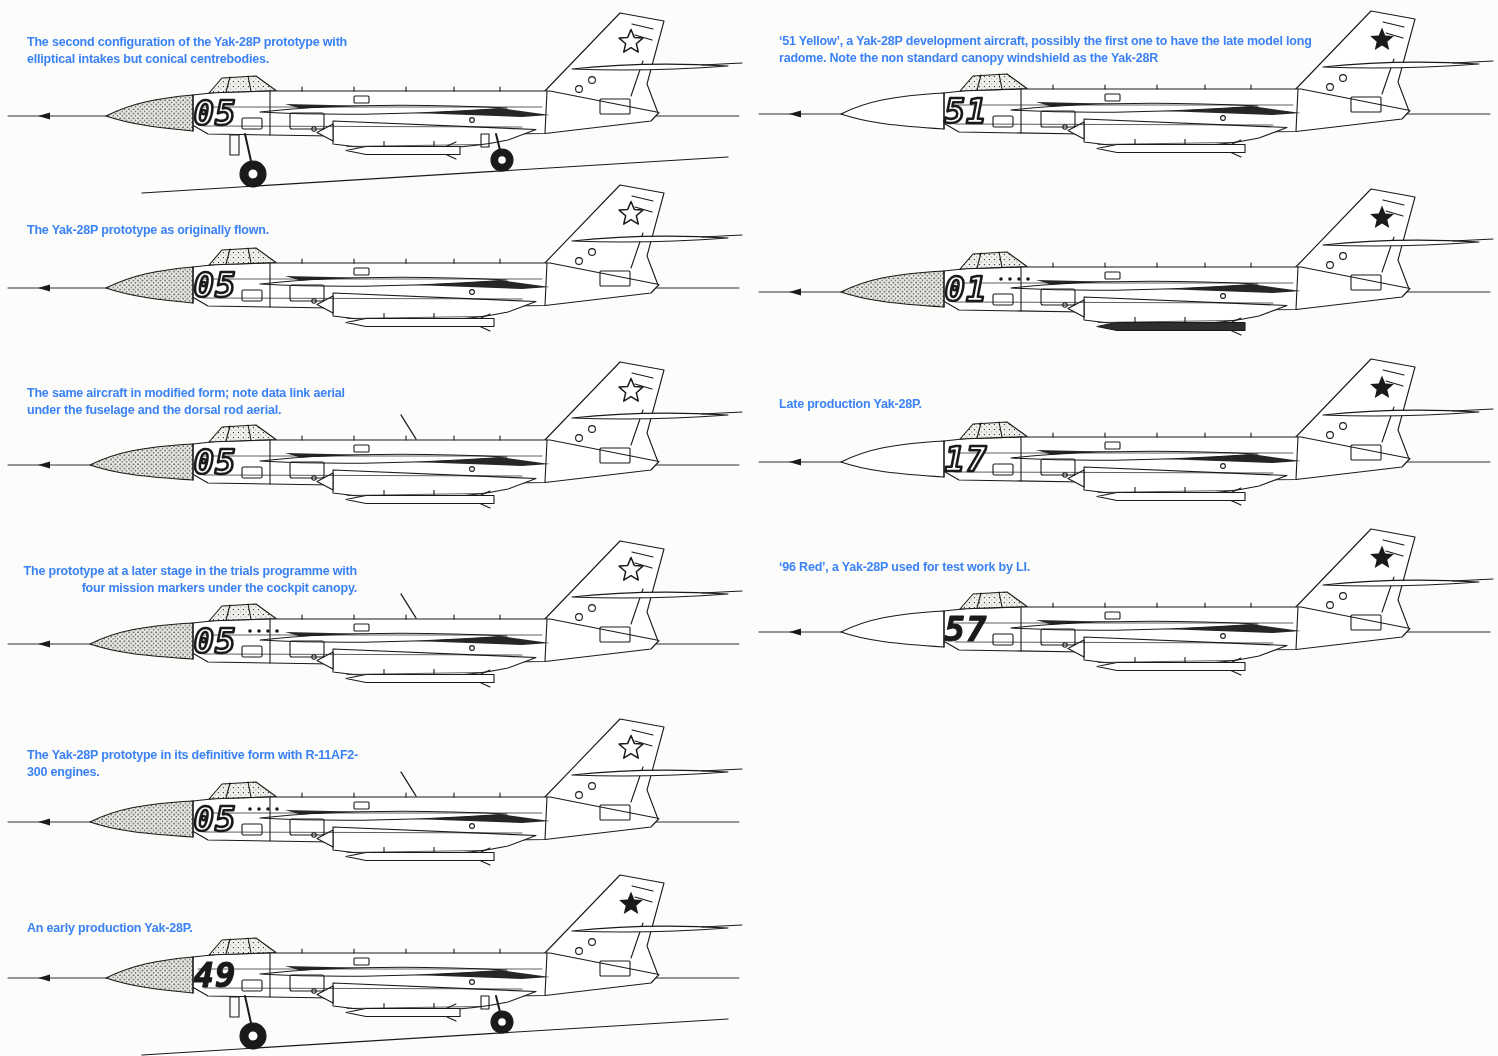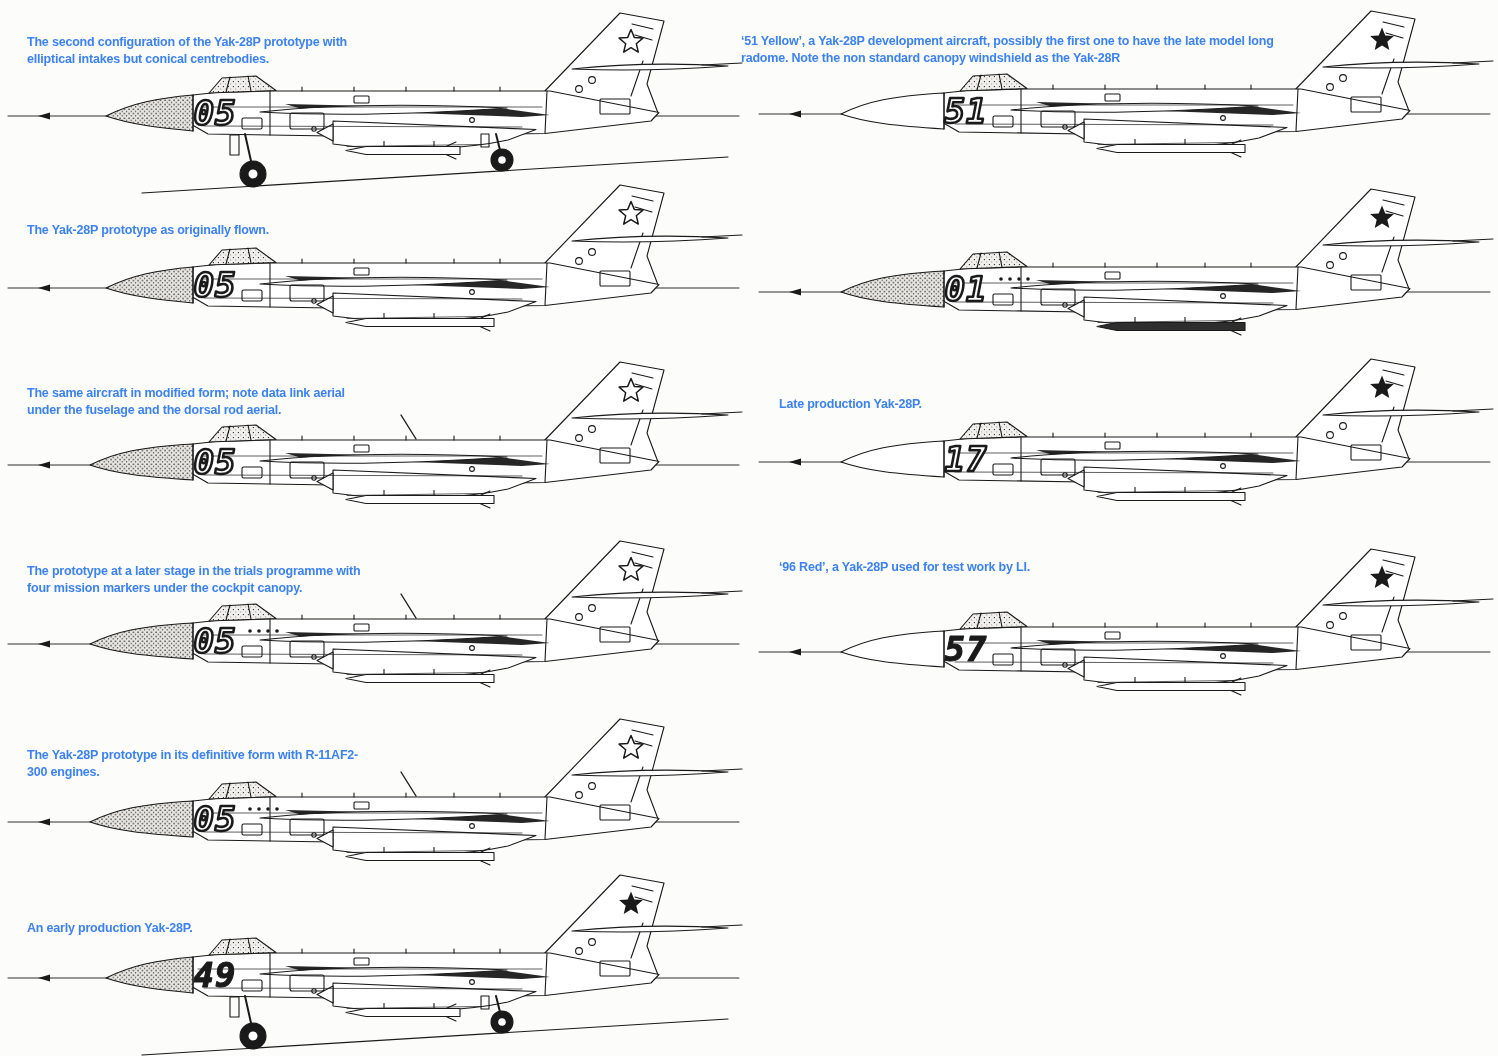--- a/index.html
+++ b/index.html
@@ -624,21 +624,21 @@
             <circle cx="312" cy="127" r="2.2"></circle>
             <line x1="300" y1="89" x2="300" y2="85"></line>
             <line x1="352" y1="89" x2="352" y2="85"></line>
             <line x1="404" y1="89" x2="404" y2="85"></line>
             <line x1="452" y1="89" x2="452" y2="85"></line>
             <line x1="498" y1="89" x2="498" y2="85"></line>
             <text x="213" y="123" text-anchor="middle" font-family="'DejaVu Sans Mono',monospace" font-size="34" font-weight="bold" letter-spacing="1" fill="#fff" stroke="#1a1a1a" stroke-width="2.6">17</text>
           </g>
         </svg>
       </div>
-      <div class="figure" style="left: 753px; top: 536px; width: 745px; height: 176px;">
+      <div class="figure" style="left: 753px; top: 516px; width: 745px; height: 176px;">
         <svg width="745" height="176" viewBox="0 0 745 176" xmlns="http://www.w3.org/2000/svg">
           <defs>
     <pattern id="stip9" width="4.5" height="4.5" patternUnits="userSpaceOnUse">
       <rect width="4.5" height="4.5" fill="#e7e5e0"></rect>
       <circle cx="1" cy="1.2" r="0.75" fill="#1a1a1a"></circle>
       <circle cx="3.2" cy="3.4" r="0.6" fill="#1a1a1a"></circle>
     </pattern>
     <pattern id="stip9L" width="5" height="5" patternUnits="userSpaceOnUse">
       <rect width="5" height="5" fill="#f1efeb"></rect>
       <circle cx="1.4" cy="1.6" r="0.65" fill="#1a1a1a"></circle>
@@ -691,19 +691,19 @@
             <line x1="452" y1="91" x2="452" y2="87"></line>
             <line x1="498" y1="91" x2="498" y2="87"></line>
             <text x="213" y="125" text-anchor="middle" font-family="'DejaVu Sans Mono',monospace" font-size="34" font-weight="bold" letter-spacing="1" fill="#1a1a1a">57</text>
           </g>
         </svg>
       </div>
     </div>
 <div class="caption" style="left: 27px; top: 34px; width: 345px;">The second configuration of the Yak-28P prototype with elliptical intakes but conical centrebodies.</div>
     <div class="caption" style="left: 27px; top: 222px; width: 345px;">The Yak-28P prototype as originally flown.</div>
     <div class="caption" style="left: 27px; top: 385px; width: 340px;">The same aircraft in modified form; note data link aerial under the fuselage and the dorsal rod aerial.</div>
-    <div class="caption" style="left: 27px; top: 563px; width: 345px;">The prototype at a later stage in the trials programme with four mission markers under the cockpit canopy.</div>
+    <div class="caption" style="left: 12px; top: 563px; width: 345px; text-align: right;">The prototype at a later stage in the trials programme with four mission markers under the cockpit canopy.</div>
     <div class="caption" style="left: 27px; top: 747px; width: 335px;">The Yak-28P prototype in its definitive form with R-11AF2-300 engines.</div>
     <div class="caption" style="left: 27px; top: 920px; width: 310px;">An early production Yak-28P.</div>
-    <div class="caption" style="left: 741px; top: 33px; width: 555px;">‘51 Yellow’, a Yak-28P development aircraft, possibly the first one to have the late model long radome. Note the non standard canopy windshield as the Yak-28R</div>
+    <div class="caption" style="left: 779px; top: 33px; width: 555px;">‘51 Yellow’, a Yak-28P development aircraft, possibly the first one to have the late model long radome. Note the non standard canopy windshield as the Yak-28R</div>
     <div class="caption" style="left: 779px; top: 396px; width: 340px;">Late production Yak-28P.</div>
     <div class="caption" style="left: 779px; top: 559px; width: 400px;">‘96 Red’, a Yak-28P used for test work by LI.</div>
   </div>
 
 </body></html>

